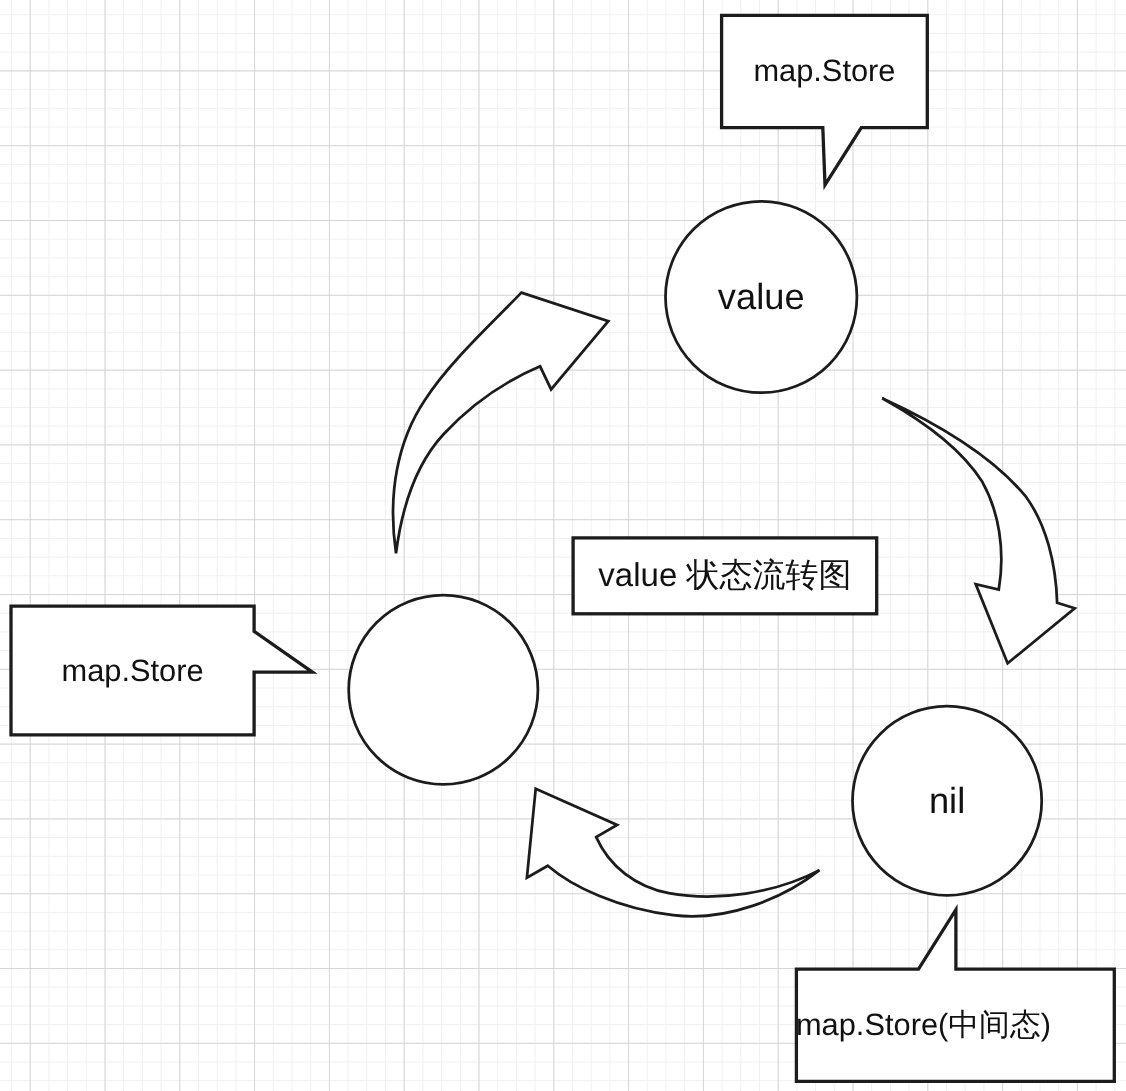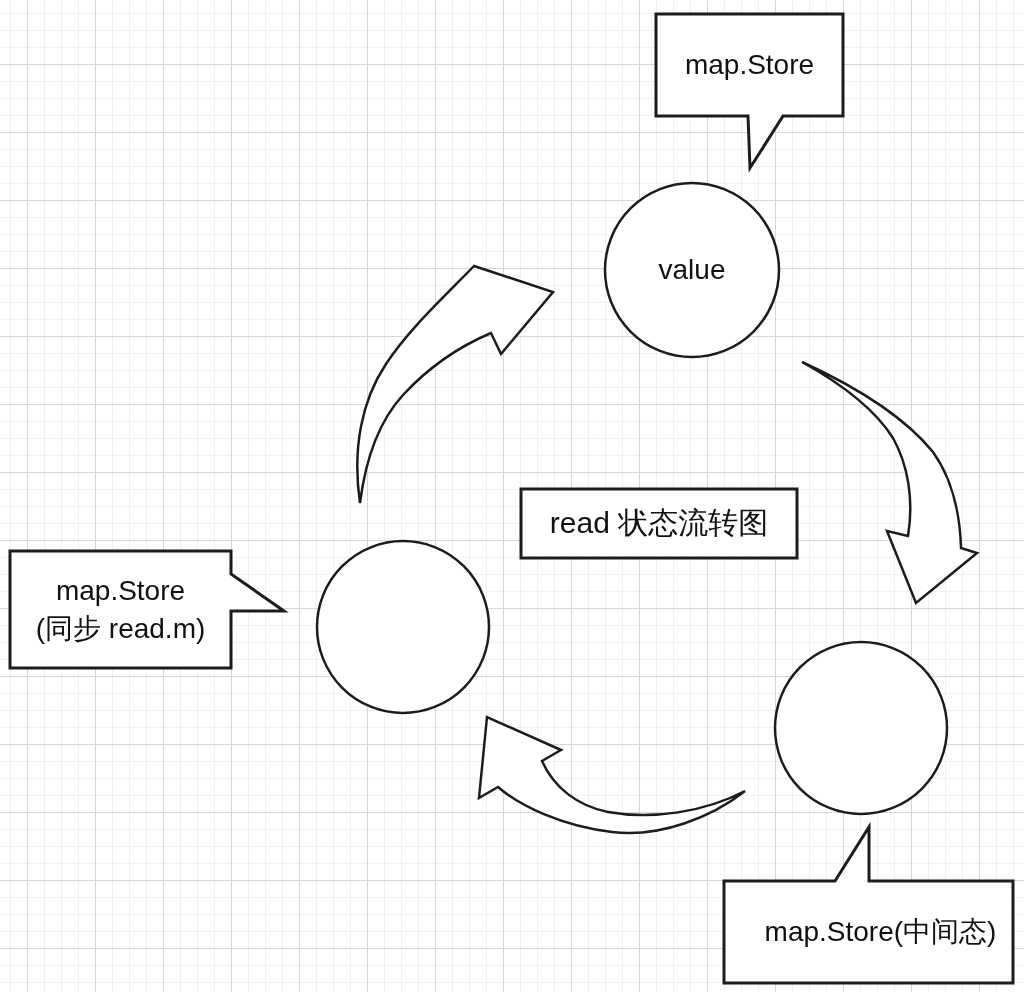--- a/index.html
+++ b/index.html
@@ -19,21 +19,21 @@
     color:#111;
   }
   .shapes{position:absolute;left:0;top:0;width:1024px;height:992px;}
   .shape{fill:#ffffff;stroke:#1c1c1c;}
   .thick{stroke-width:3;}
   .mid{stroke-width:2.5;}
   .label{
     position:absolute;display:flex;align-items:center;justify-content:center;
     text-align:left;white-space:nowrap;
   }
-  .node-label{font-size:28px;}
+  .node-label{font-size:33px;}
   .callout-label{font-size:28px;line-height:38px;flex-direction:column;}
   .title-label{font-size:30px;}
 </style>
 </head>
 <body>
 
 <div class="canvas">
 
   <svg class="shapes" viewBox="0 0 1024 992">
 
@@ -61,29 +61,29 @@
     <circle class="shape mid" cx="861" cy="728" r="86"></circle>
 
     <path class="shape thick" d="M 656,14 H 843 V 116 H 783 L 750,168 L 748,116 H 656 Z"></path>
     <path class="shape thick" d="M 10,551 H 231 V 574 L 284,611 L 231,611 V 668 H 10 Z"></path>
     <path class="shape thick" d="M 724,881 H 835 L 869,827 L 869,881 H 1013 V 983 H 724 Z"></path>
 
     <rect class="shape thick" x="521" y="489" width="276" height="69"></rect>
   </svg>
 
   <div class="label node-label" style="left:605px;top:183px;width:174px;height:174px;">value</div>
+  <div class="label node-label" style="left:775px;top:642px;width:172px;height:172px;">nil</div>
 
-  <div class="label title-label" style="left:521px;top:489px;width:276px;height:69px;">read 状态流转图</div>
+  <div class="label title-label" style="left:521px;top:489px;width:276px;height:69px;">value 状态流转图</div>
 
   <div class="label callout-label" style="left:656px;top:14px;width:187px;height:102px;">
     <div>map.Store</div>
   </div>
 
   <div class="label callout-label" style="left:10px;top:551px;width:221px;height:117px;">
     <div>map.Store</div>
-    <div>(同步 read.m)</div>
   </div>
 
-  <div class="label callout-label" style="left:765px;top:881px;width:231px;height:102px;">
+  <div class="label callout-label" style="left:724px;top:881px;width:231px;height:102px;">
     <div>map.Store(中间态)</div>
   </div>
 
 </div>
 
 </body></html>

